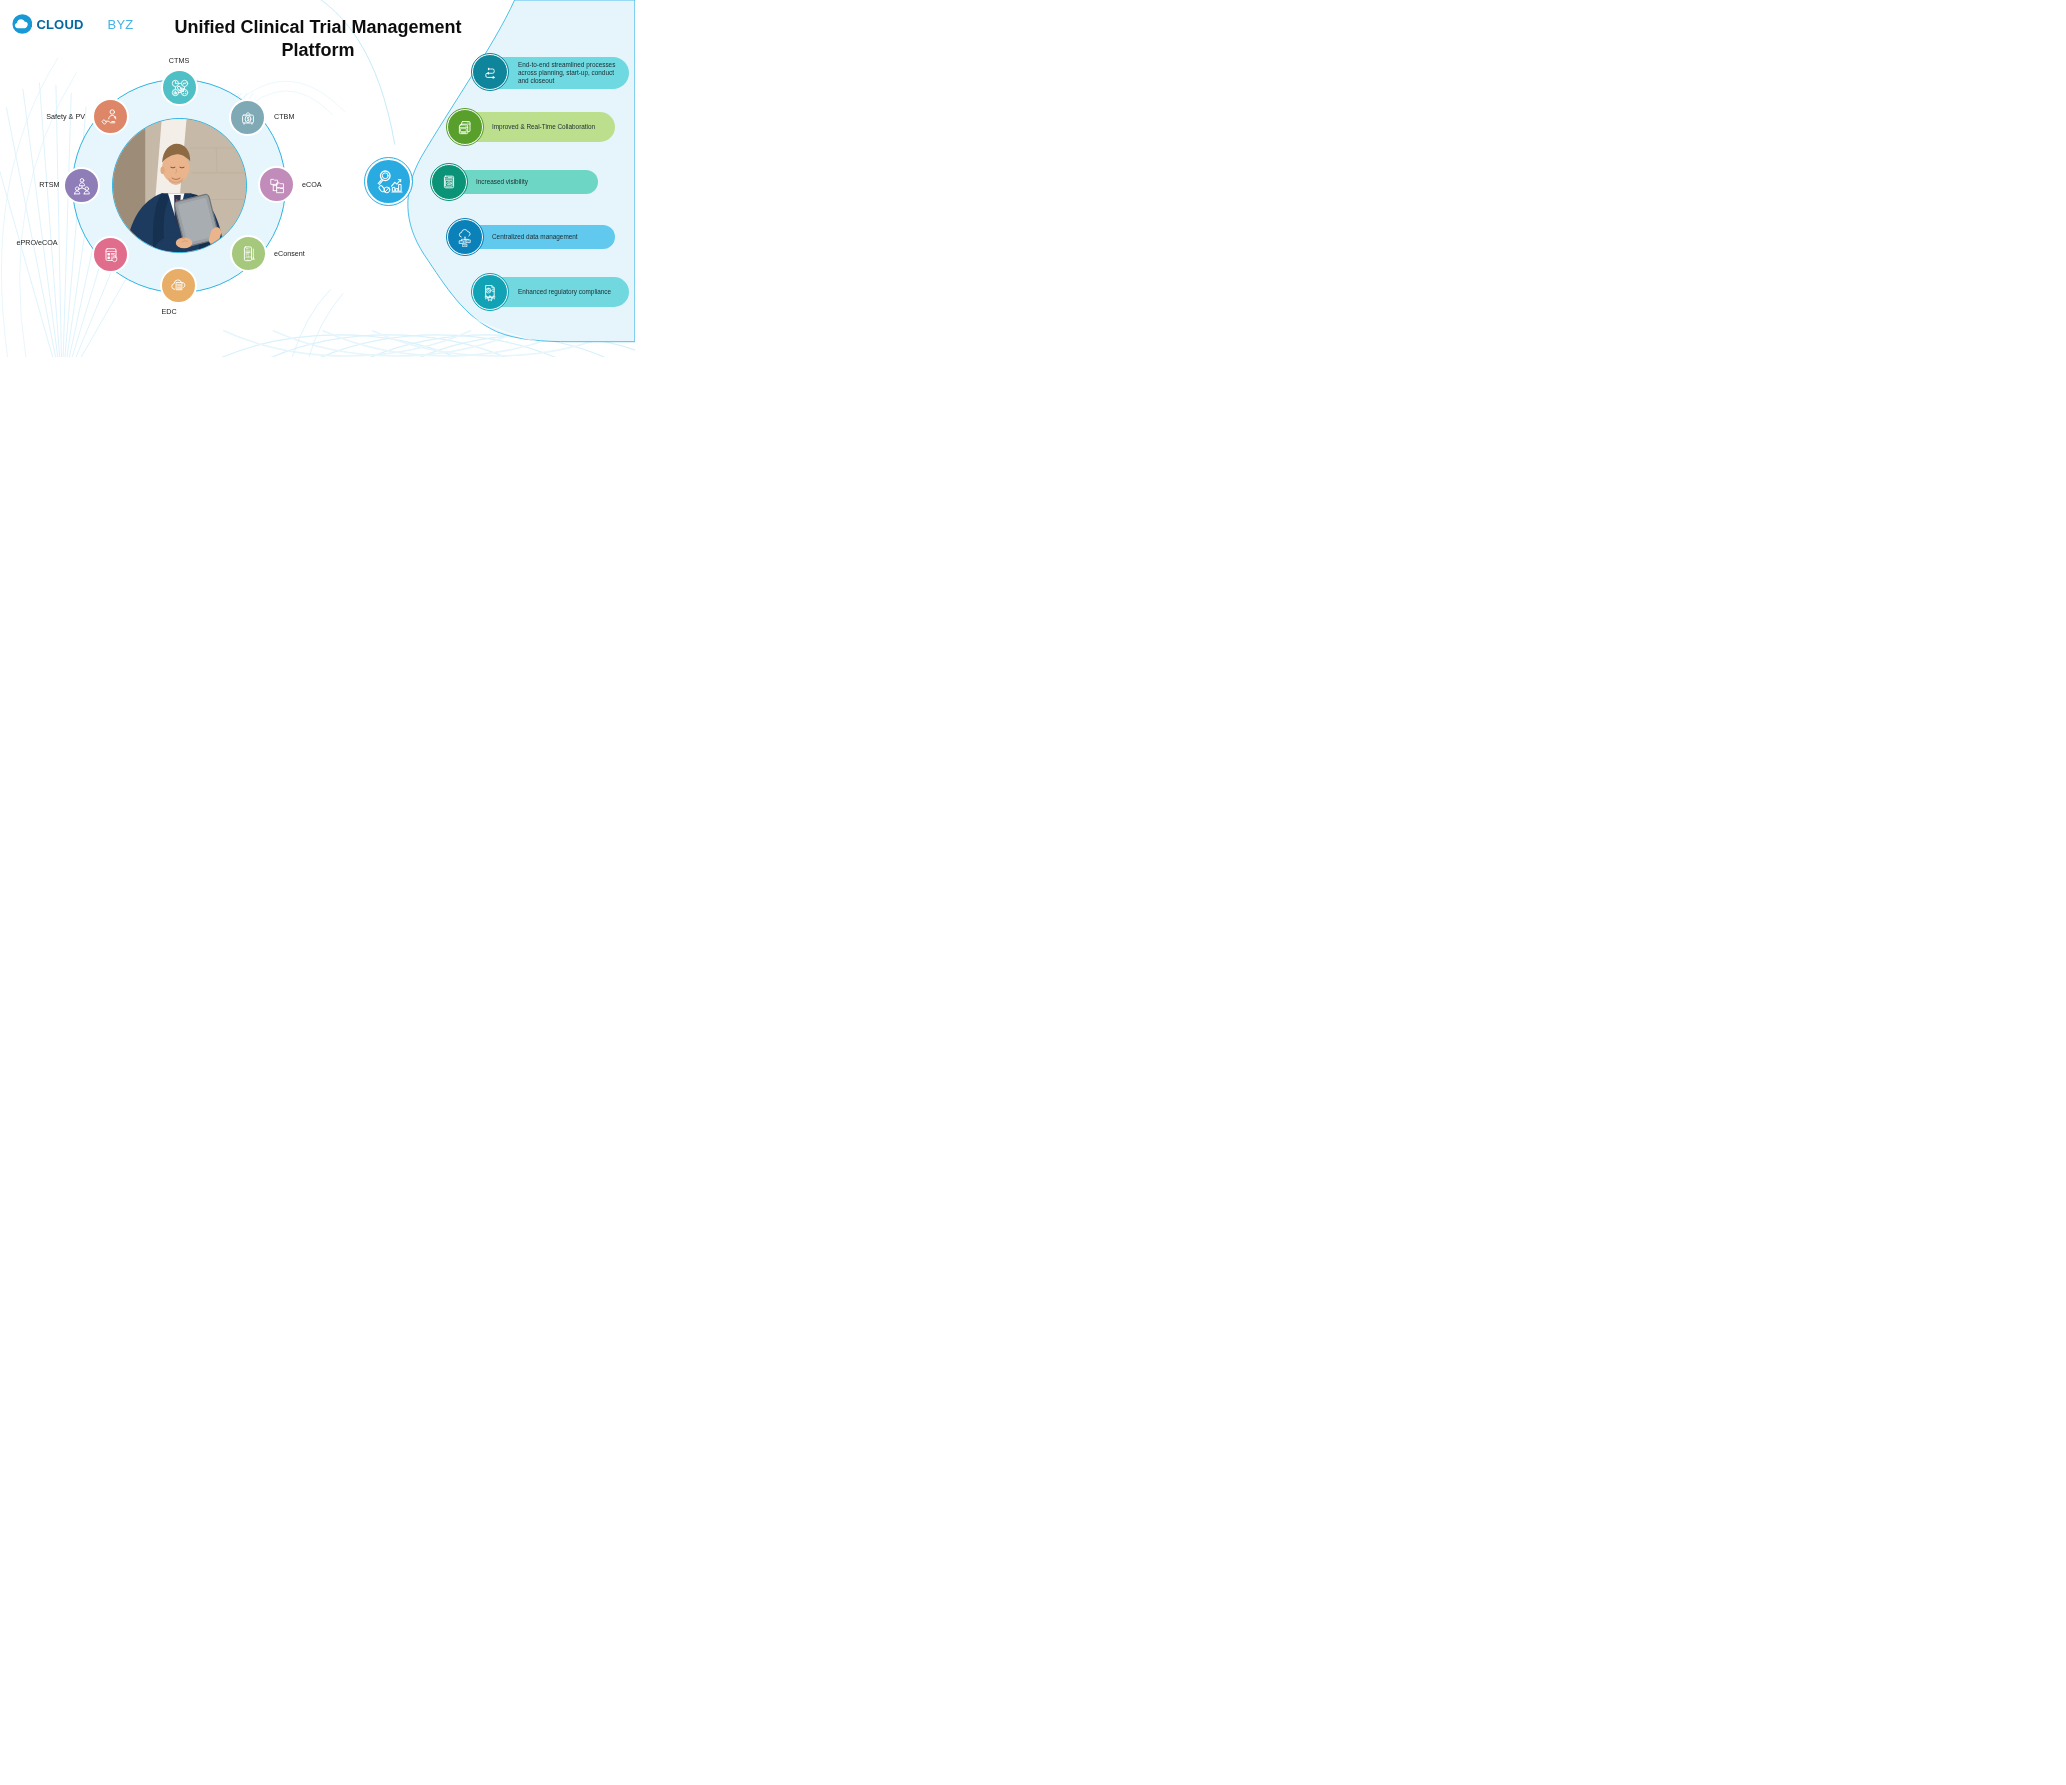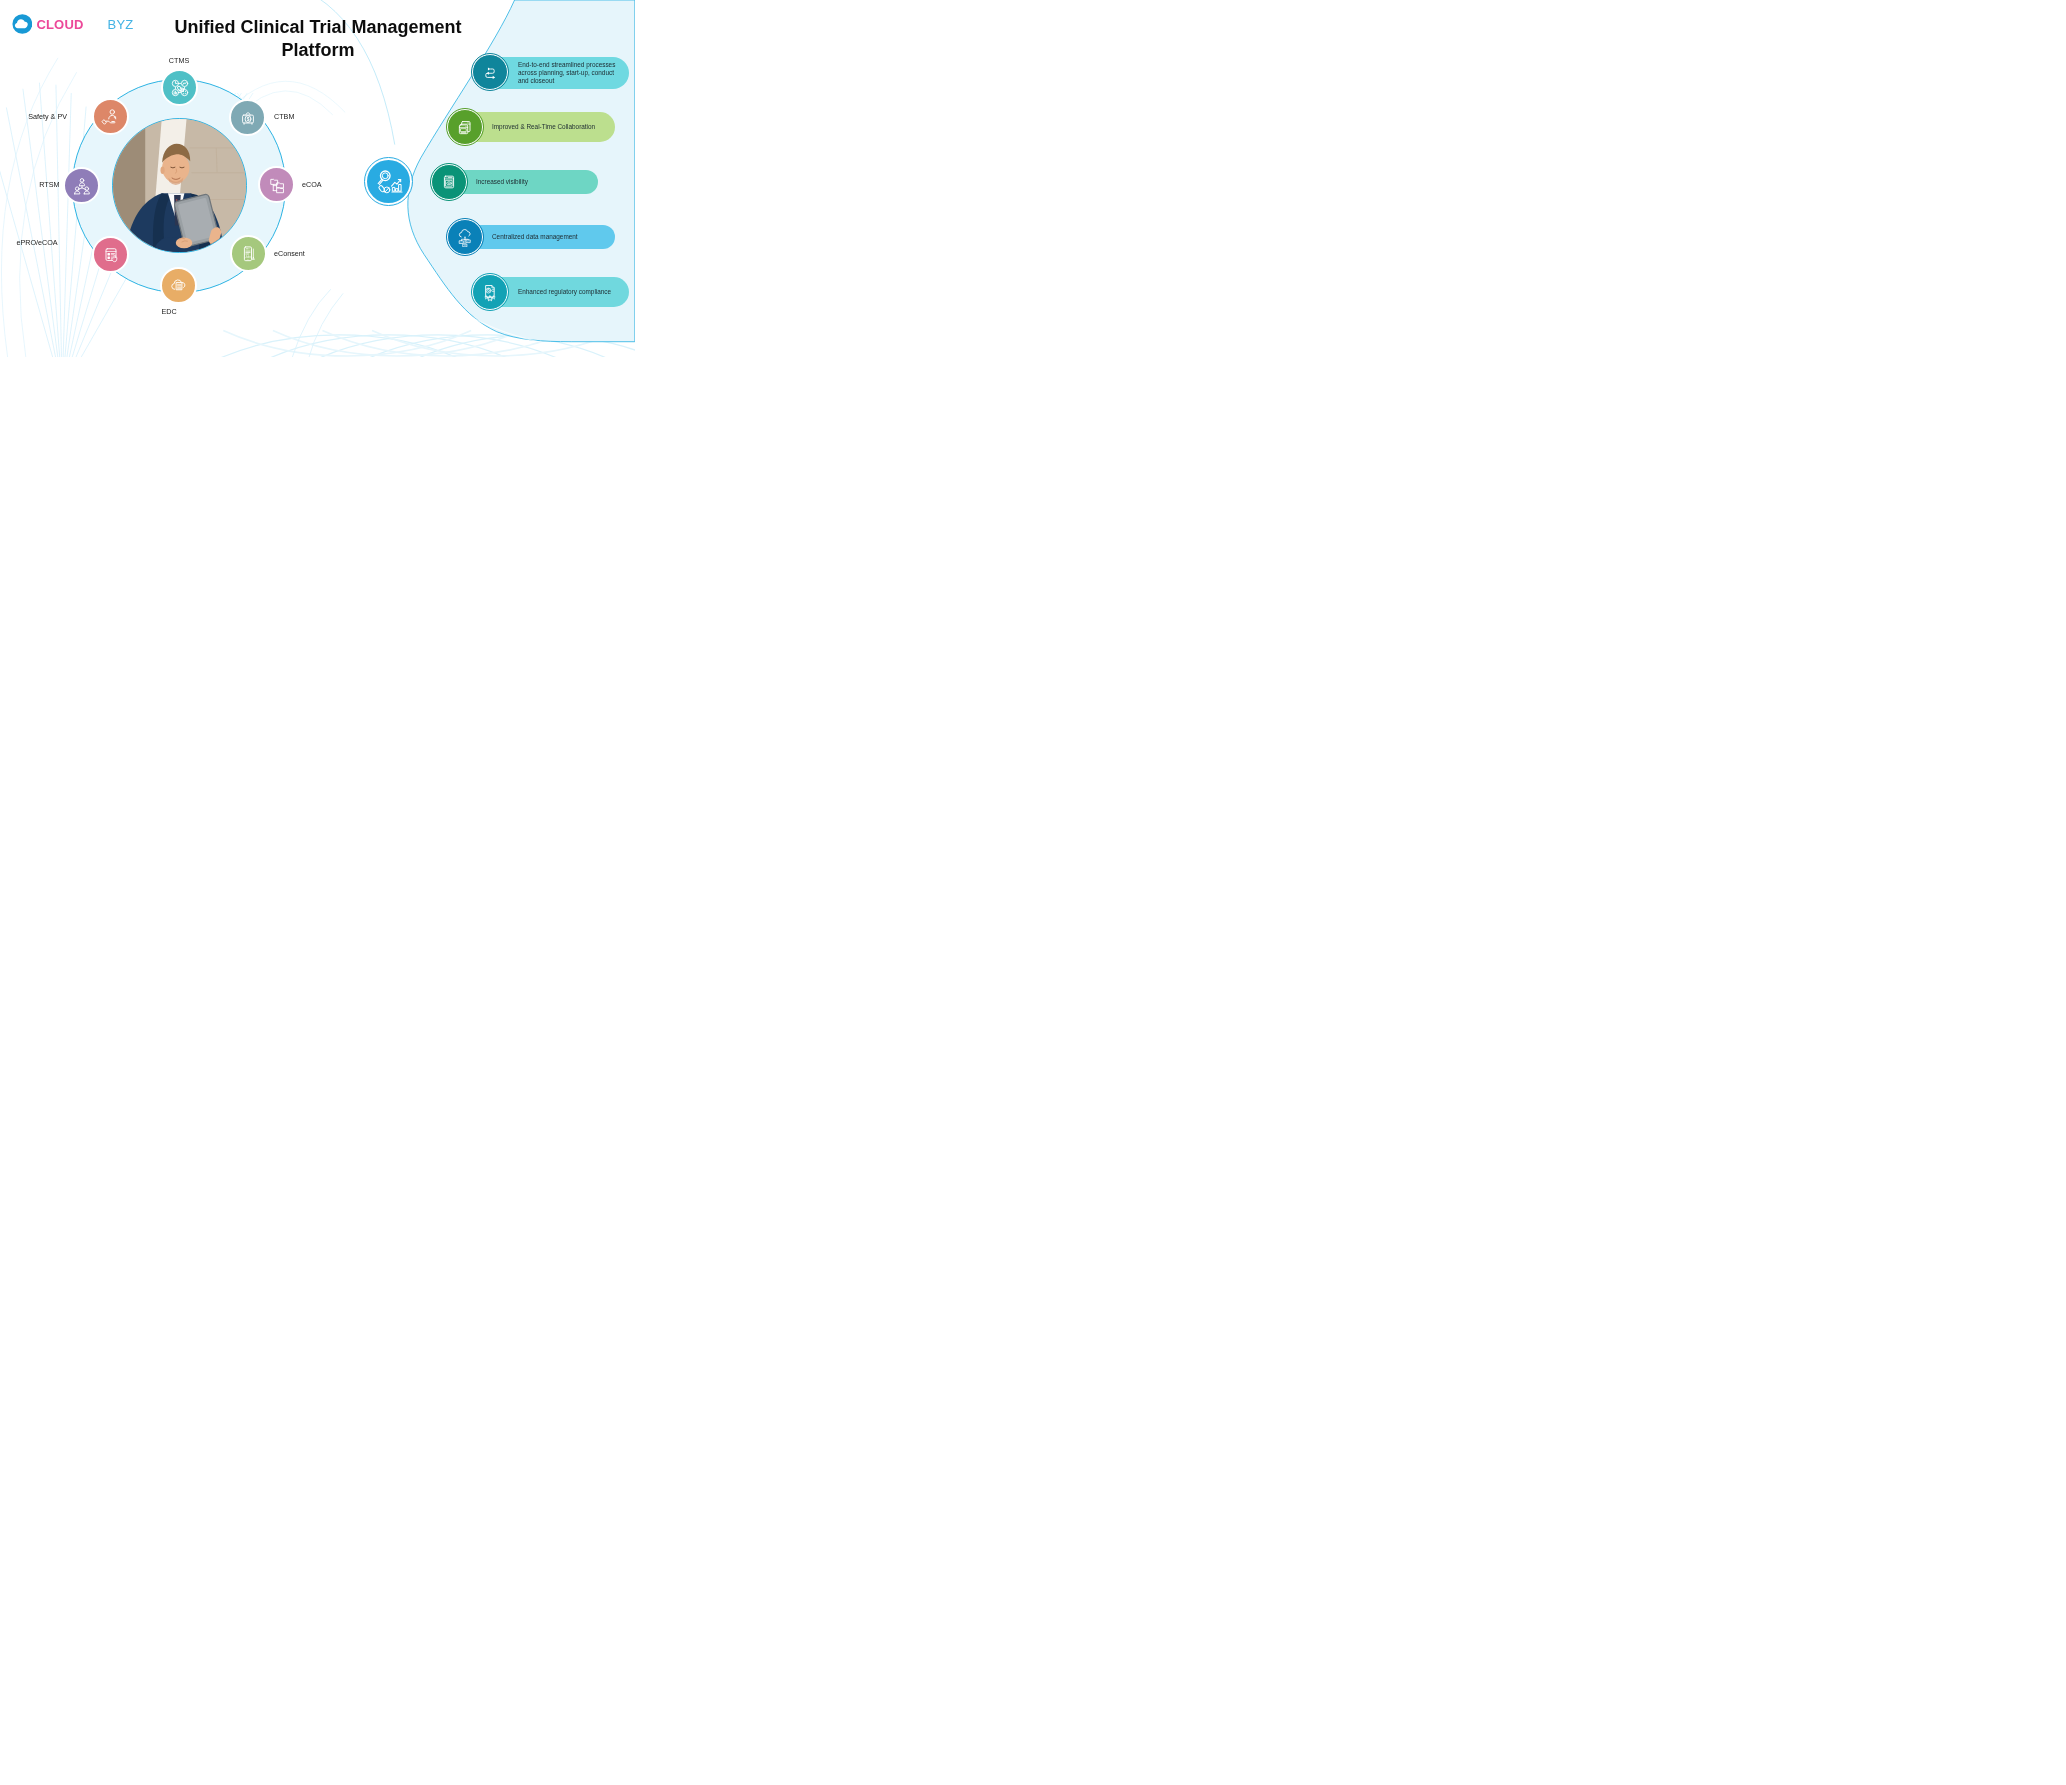--- a/index.html
+++ b/index.html
@@ -108,21 +108,21 @@
       <path d="M 955 600 Q 1100 790 1300 840" stroke="rgba(255,255,255,0.45)" stroke-width="2"></path>
     </g>
   </svg>
 
   <div class="logo">
     <svg width="20.7" height="20" viewBox="0 0 50 48">
       <ellipse cx="25" cy="24" rx="24" ry="23.5" fill="#1899D5"></ellipse>
       <path fill="#ffffff" d="M14 34 c-4.2 0 -7 -3 -7 -6.4 0 -3 2 -5.6 5 -6.3 .4 -5 4.6 -9 9.7 -9 4.1 0 7.7 2.6 9.1 6.3 .3 0 .7 -.1 1 -.1 3.5 0 6.3 2.8 6.3 6.3 0 4 -3.2 9.2 -7 9.2 z"></path>
     </svg>
     <div class="logo-text">
-      <span class="logo-bold" style="color: #ec4899; margin-top: 33px;">CLOUD</span><span class="logo-light" style="color: rgb(69, 179, 228);">BYZ</span>
+      <span class="logo-bold" style="color: #0369a1; margin-top: 33px;">CLOUD</span><span class="logo-light" style="color: rgb(69, 179, 228);">BYZ</span>
     </div>
   </div>
 
   <div class="title">
     <div>Unified Clinical Trial Management</div>
     <div>Platform</div>
   </div>
 
   <div class="backdrop" style="background-color: rgb(231, 246, 252); border-color: rgb(44, 179, 227);"></div>
 
@@ -265,21 +265,21 @@
 
   <div class="sat" style="left: 92px; top: 98px; background-color: rgb(221, 135, 104);">
     <svg class="icon-svg" width="20" height="20" viewBox="0 0 48 48">
       <circle cx="27" cy="12" r="5.3"></circle>
       <path d="M18.5 28.5 c0 -5.2 4 -8.3 8.5 -8.3 s8.5 3.1 8.5 8.3"></path>
       <path d="M31.5 24.5 h4 M33.5 22.5 v4" stroke-width="1.6"></path>
       <path d="M12 34 h6.5 l4 4 h9.5 c2.2 0 2.2 -3.2 0 -3.2 h-6"></path>
       <path d="M7.5 31 l5.5 5.5 -4.5 5 -5.5 -5.5 z"></path>
     </svg>
   </div>
-  <div class="module-label" style="left:11px;top:112px;width:56px;text-align:right">Safety &amp; PV</div>
+  <div class="module-label" style="left:29px;top:112px;width:56px;text-align:right">Safety &amp; PV</div>
 
   <div class="hub" style="background-color: rgb(41, 171, 226); outline-color: rgb(41, 171, 226);">
     <svg width="30" height="30" viewBox="0 0 72 72" stroke="#fff" fill="none" stroke-linecap="round" stroke-linejoin="round">
       <circle cx="27" cy="21" r="11.5" stroke-width="3.2"></circle>
       <circle cx="27" cy="21" r="7" stroke-width="2.4"></circle>
       <path d="M18.5 29.5 L10 40 M21.5 31.5 L13 42" stroke-width="2.6"></path>
       <rect x="14" y="44" width="9" height="16" rx="4.5" transform="rotate(-38 18.5 52)" stroke-width="2.4"></rect>
       <circle cx="31" cy="55" r="7" stroke-width="2.4"></circle>
         <path d="M26.2 60 L35.8 50" stroke-width="2.4"></path>
       <path d="M43 60 h24" stroke-width="2.8"></path>

